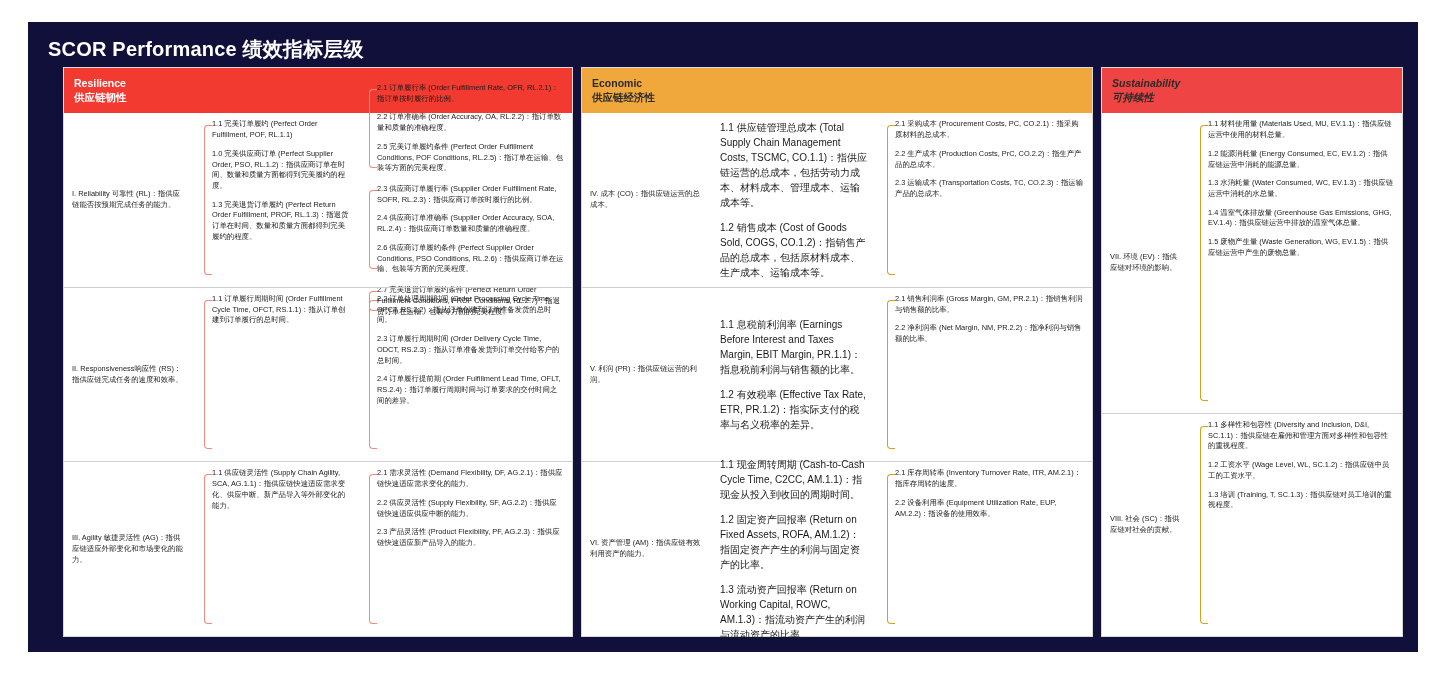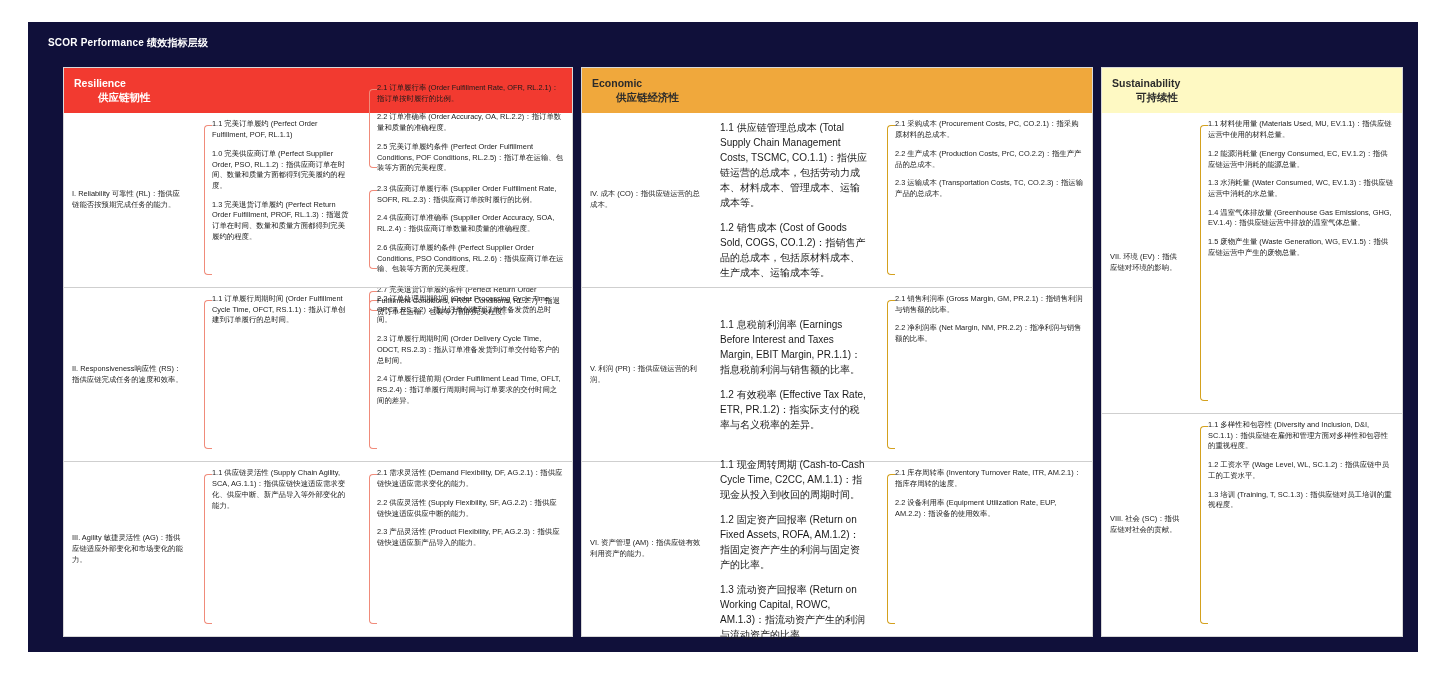--- a/index.html
+++ b/index.html
@@ -19,21 +19,21 @@
   .board{
     position:relative;
     width:1390px;height:630px;
     background:#10103a;
     box-sizing:border-box;
     padding:0;
   }
   .board-title{
     position:absolute;left:20px;top:14px;
     color:#ffffff;
-    font-size:10px;font-weight:bold;
+    font-size:20px;font-weight:bold;
     letter-spacing:.2px;
   }
   .columns{
     position:absolute;left:35px;top:45px;
     width:1340px;height:570px;
     display:flex;
     gap:8px;
   }
   .col{
     background:#ffffff;
@@ -46,24 +46,24 @@
   .col.sustainability{width:302px;}
   .col-head{
     padding:8px 4px 9px 10px;
     font-size:10.5px;
     line-height:1.35;
     font-weight:bold;
     color:#ffffff;
     box-sizing:border-box;
   }
   .col-head .en{display:block;}
-  .col-head .zh{display:block;font-weight:bold;margin-left:24px;}
+  .col-head .zh{display:block;font-weight:bold;}
   .head-resilience{background:#f23a30;}
   .head-economic{background:#f0a83c;color:#2b2b2b;}
-  .head-sustainability{background:#fef9c3;color:#2b2b2b;}
+  .head-sustainability{background:#ef4444;color:#2b2b2b;font-style:italic;}
   .col-body{
     flex:1;
     display:flex;flex-direction:column;
     background:#ffffff;
   }
   .lvl1{
     flex:1;
     display:flex;
     border-top:1px solid #cfcfcf;
     box-sizing:border-box;

